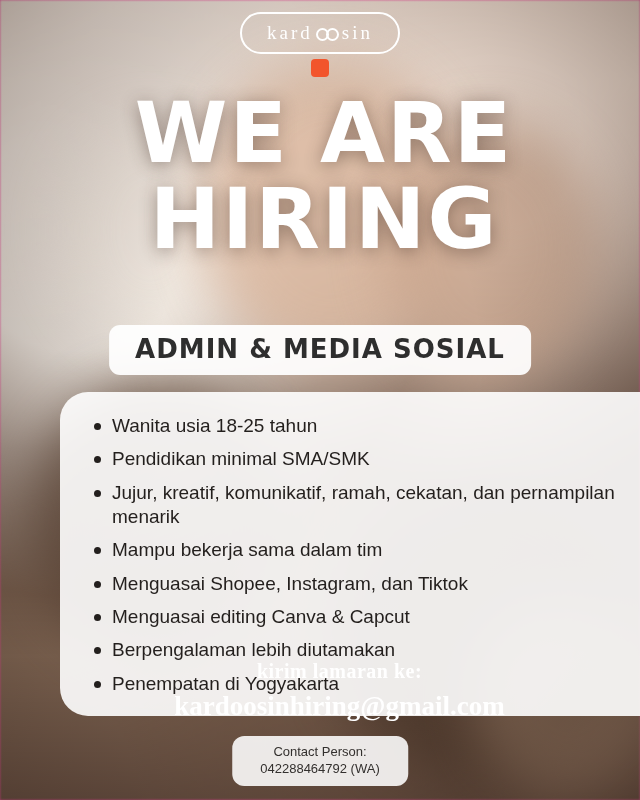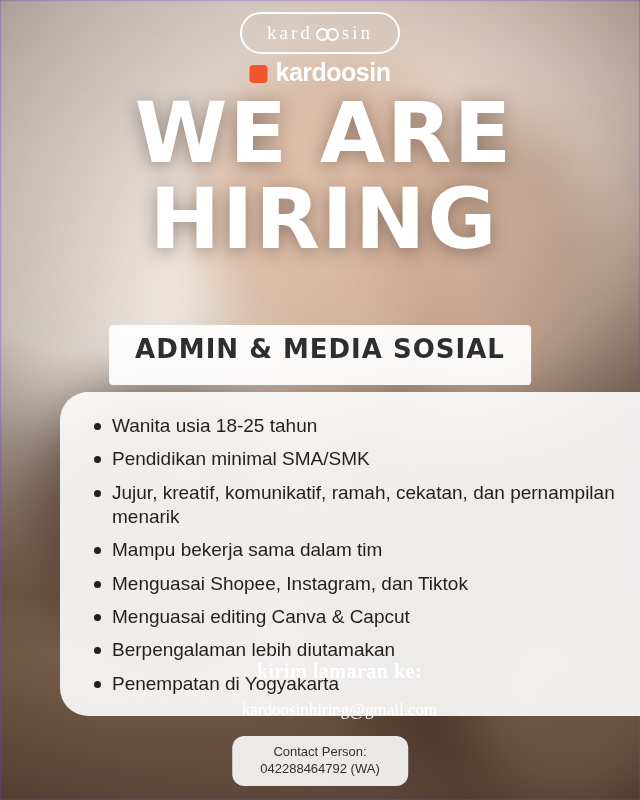--- a/index.html
+++ b/index.html
@@ -5,21 +5,21 @@
   * { box-sizing: border-box; margin: 0; padding: 0; }
   html, body {
     width: 640px; height: 800px;
     font-family: "Liberation Sans", sans-serif;
     overflow: hidden;
   }
   #poster {
     position: relative;
     width: 640px; height: 800px;
     overflow: hidden;
-    background: #8b5cf6;
+    background: #ec4899;
   }
   
   .bg {
     position: absolute; inset: 0;
     background:
       radial-gradient(circle at 78% 18%, rgba(245,228,216,0.95) 0 10%, rgba(210,182,165,0.0) 42%),
       radial-gradient(circle at 30% 8%, rgba(236,226,218,0.85) 0 12%, rgba(200,180,168,0) 40%),
       radial-gradient(ellipse at 12% 30%, rgba(246,242,236,0.9) 0 14%, rgba(200,186,172,0) 45%),
       radial-gradient(ellipse at 50% 58%, rgba(120,92,74,0.55) 0 30%, rgba(120,92,74,0) 65%),
       radial-gradient(ellipse at 88% 70%, rgba(86,64,52,0.55) 0 25%, rgba(86,64,52,0) 60%),
@@ -93,22 +93,22 @@
     font-size: 84px;
     line-height: 0.98;
     letter-spacing: 2px;
     text-shadow: 0 3px 18px rgba(60,40,30,0.45);
   }
   .headline .l2 { display: block; margin-top: 4px; }
 
   .role-pill {
     position: absolute; left: 50%; top: 325px; transform: translateX(-50%);
     background: rgba(255,255,255,0.93);
-    border-radius: 4px;
-    padding: 9px 26px 21px;
+    border-radius: 11px;
+    padding: 9px 26px 11px;
     color: #2e2e2e;
     font-family: "DejaVu Sans", sans-serif;
     font-weight: bold;
     font-size: 26px;
     letter-spacing: 1px;
     white-space: nowrap;
   }
 
   .req-card {
     position: absolute; left: 60px; top: 392px;
@@ -134,21 +134,21 @@
     background: #231f1d;
   }
 
   .apply {
     position: absolute; left: 0; right: 0; top: 660px;
     text-align: center; color: #ffffff;
     font-family: "Liberation Serif", serif;
     padding-left: 39px;
   }
   .apply .k1 { font-size: 20px; font-weight: bold; letter-spacing: .5px; }
-  .apply .k2 { font-size: 17px; font-weight: normal; margin-top: 17px; }
+  .apply .k2 { font-size: 27px; font-weight: bold; margin-top: 8px; }
   .apply .k3 { font-size: 20px; font-weight: bold; margin-top: 4px; }
 
   .contact-pill {
     position: absolute; left: 50%; bottom: 14px; transform: translateX(-50%);
     background: rgba(255,255,255,0.88);
     border-radius: 12px;
     padding: 7px 28px 8px;
     text-align: center;
     color: #33302e;
     font-size: 13px;
@@ -173,21 +173,20 @@
 
     <div class="logo-badge">
       <span>kard</span>
       <span class="ring"></span>
       <span class="ring second"></span>
       <span>sin</span>
     </div>
 
     <div class="brand-row">
       <span class="brand-mark"></span>
-      <span class="brand-text">kardoosin</span>
     </div>
 
     <div class="headline">
       <span class="l1">WE ARE</span>
       <span class="l2">HIRING</span>
     </div>
 
     <div class="role-pill">ADMIN &amp; MEDIA SOSIAL</div>
 
     <div class="req-card">

